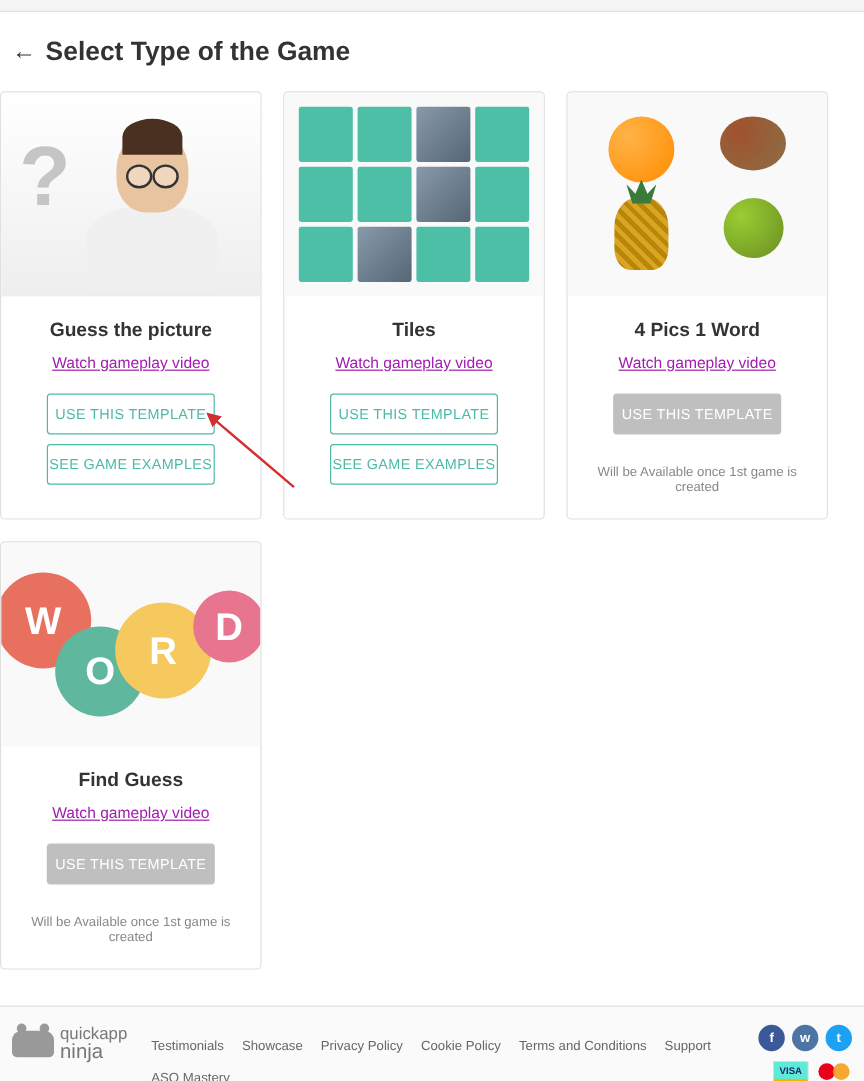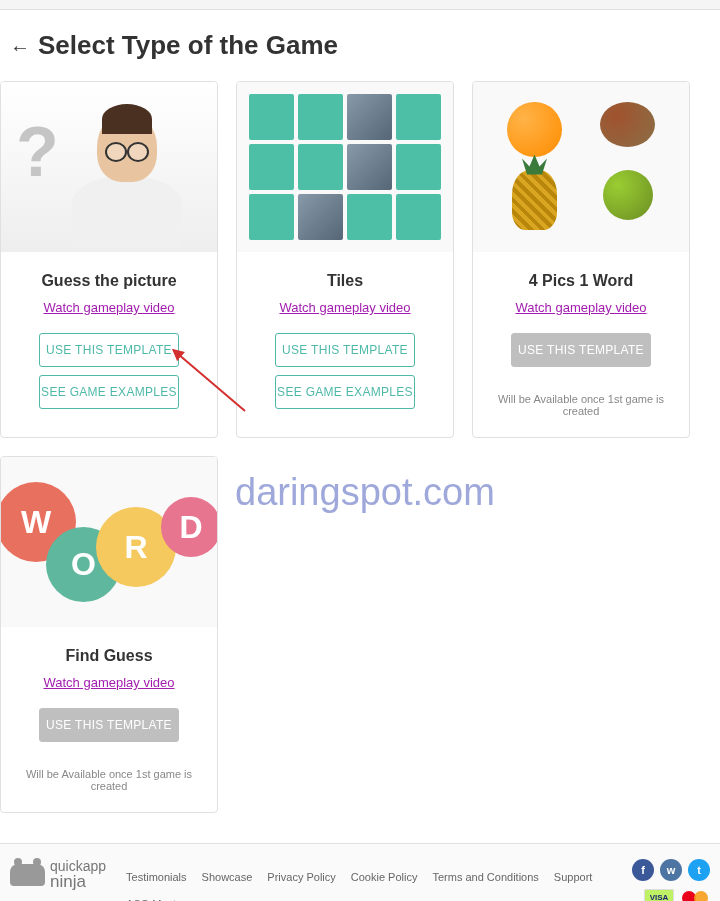--- a/index.html
+++ b/index.html
@@ -1,20 +1,20 @@
 <!DOCTYPE html>
 <html><head>
   <meta charset="utf-8">
   <style>
     * { margin: 0; padding: 0; box-sizing: border-box; }
     body { font-family: Arial, sans-serif; background: #fff; color: #333; width: 720px; }
     .top-bar { height: 10px; background: #f5f5f5; border-bottom: 1px solid #e0e0e0; }
     .header { padding: 20px 10px; display: flex; align-items: center; gap: 8px; }
     .back-arrow { font-size: 20px; cursor: pointer; color: #333; }
-    .page-title { font-size: 26px; font-weight: bold; color: #333; }
+    .page-title { font-size: 22px; font-weight: bold; color: #333; }
     .cards-grid { display: flex; flex-wrap: wrap; gap: 18px; padding: 0 0 30px 0; position: relative; }
     .card { width: 218px; border: 1px solid #e0e0e0; border-radius: 4px; overflow: hidden; display: flex; flex-direction: column; }
     .card-image { height: 170px; background: #f9f9f9; display: flex; align-items: center; justify-content: center; position: relative; overflow: hidden; }
     .card-body { padding: 20px 15px; text-align: center; display: flex; flex-direction: column; align-items: center; gap: 8px; }
     .card-title { font-size: 16px; font-weight: bold; color: #333; margin-bottom: 2px; }
     .watch-link { font-size: 13px; color: #a21caf; text-decoration: underline; cursor: pointer; margin-bottom: 10px; }
     .btn { width: 140px; padding: 9px 0; font-size: 12px; text-align: center; border-radius: 3px; cursor: pointer; letter-spacing: 0.3px; }
     .btn-outline { border: 1px solid #4fb9a8; color: #4fb9a8; background: #fff; }
     .btn-disabled { background: #bfbfbf; color: #fff; border: 1px solid #bfbfbf; cursor: default; }
     .availability-note { font-size: 11px; color: #888; margin-top: 18px; }
@@ -73,21 +73,21 @@
     .footer-links { display: flex; gap: 15px; align-items: center; flex-wrap: wrap; padding-top: 12px; margin-left: 20px; }
     .footer-link { font-size: 11px; color: #666; cursor: pointer; }
     .footer-right { display: flex; flex-direction: column; align-items: flex-end; gap: 8px; }
     .social-icons { display: flex; gap: 6px; }
     .social-icon { width: 22px; height: 22px; border-radius: 50%; display: flex; align-items: center; justify-content: center; color: #fff; font-size: 11px; font-weight: bold; cursor: pointer; }
     .fb { background: #3b5998; }
     .vk { background: #4c75a3; }
     .tw { background: #1da1f2; }
     .payment-icons { display: flex; gap: 6px; }
     .payment-icon { width: 30px; height: 18px; border-radius: 2px; display: flex; align-items: center; justify-content: center; font-size: 8px; font-weight: bold; }
-    .visa { background: #bef264; border: 1px solid #ddd; color: #1a1f71; border-bottom: 3px solid #f7b600; }
+    .visa { background: #5eead4; border: 1px solid #ddd; color: #1a1f71; border-bottom: 3px solid #f7b600; }
     .mc { position: relative; }
     .mc::before { content: ''; position: absolute; width: 14px; height: 14px; background: #eb001b; border-radius: 50%; left: 2px; }
     .mc::after { content: ''; position: absolute; width: 14px; height: 14px; background: #f79e1b; border-radius: 50%; right: 2px; opacity: 0.9; }
   </style>
 </head>
 <body>
 
 <div class="top-bar"></div>
 
 <div class="header">
@@ -177,21 +177,20 @@
 
   <svg class="red-arrow" width="80" height="70" viewBox="0 0 80 70">
     <defs>
       <marker id="arrowhead" markerWidth="10" markerHeight="10" refX="2" refY="3" orient="auto">
         <polygon points="0 0, 6 3, 0 6" fill="#d32f2f"></polygon>
       </marker>
     </defs>
     <line x1="75" y1="65" x2="8" y2="8" stroke="#d32f2f" stroke-width="2" marker-end="url(#arrowhead)"></line>
   </svg>
 
-  <div class="watermark">daringspot.com</div>
 
 </div>
 
 <div class="footer">
   <div class="footer-left">
     <div class="logo">
       <div class="logo-icon"></div>
       <div class="logo-text">
         <span>quickapp</span>
         <span class="sub">ninja</span>

